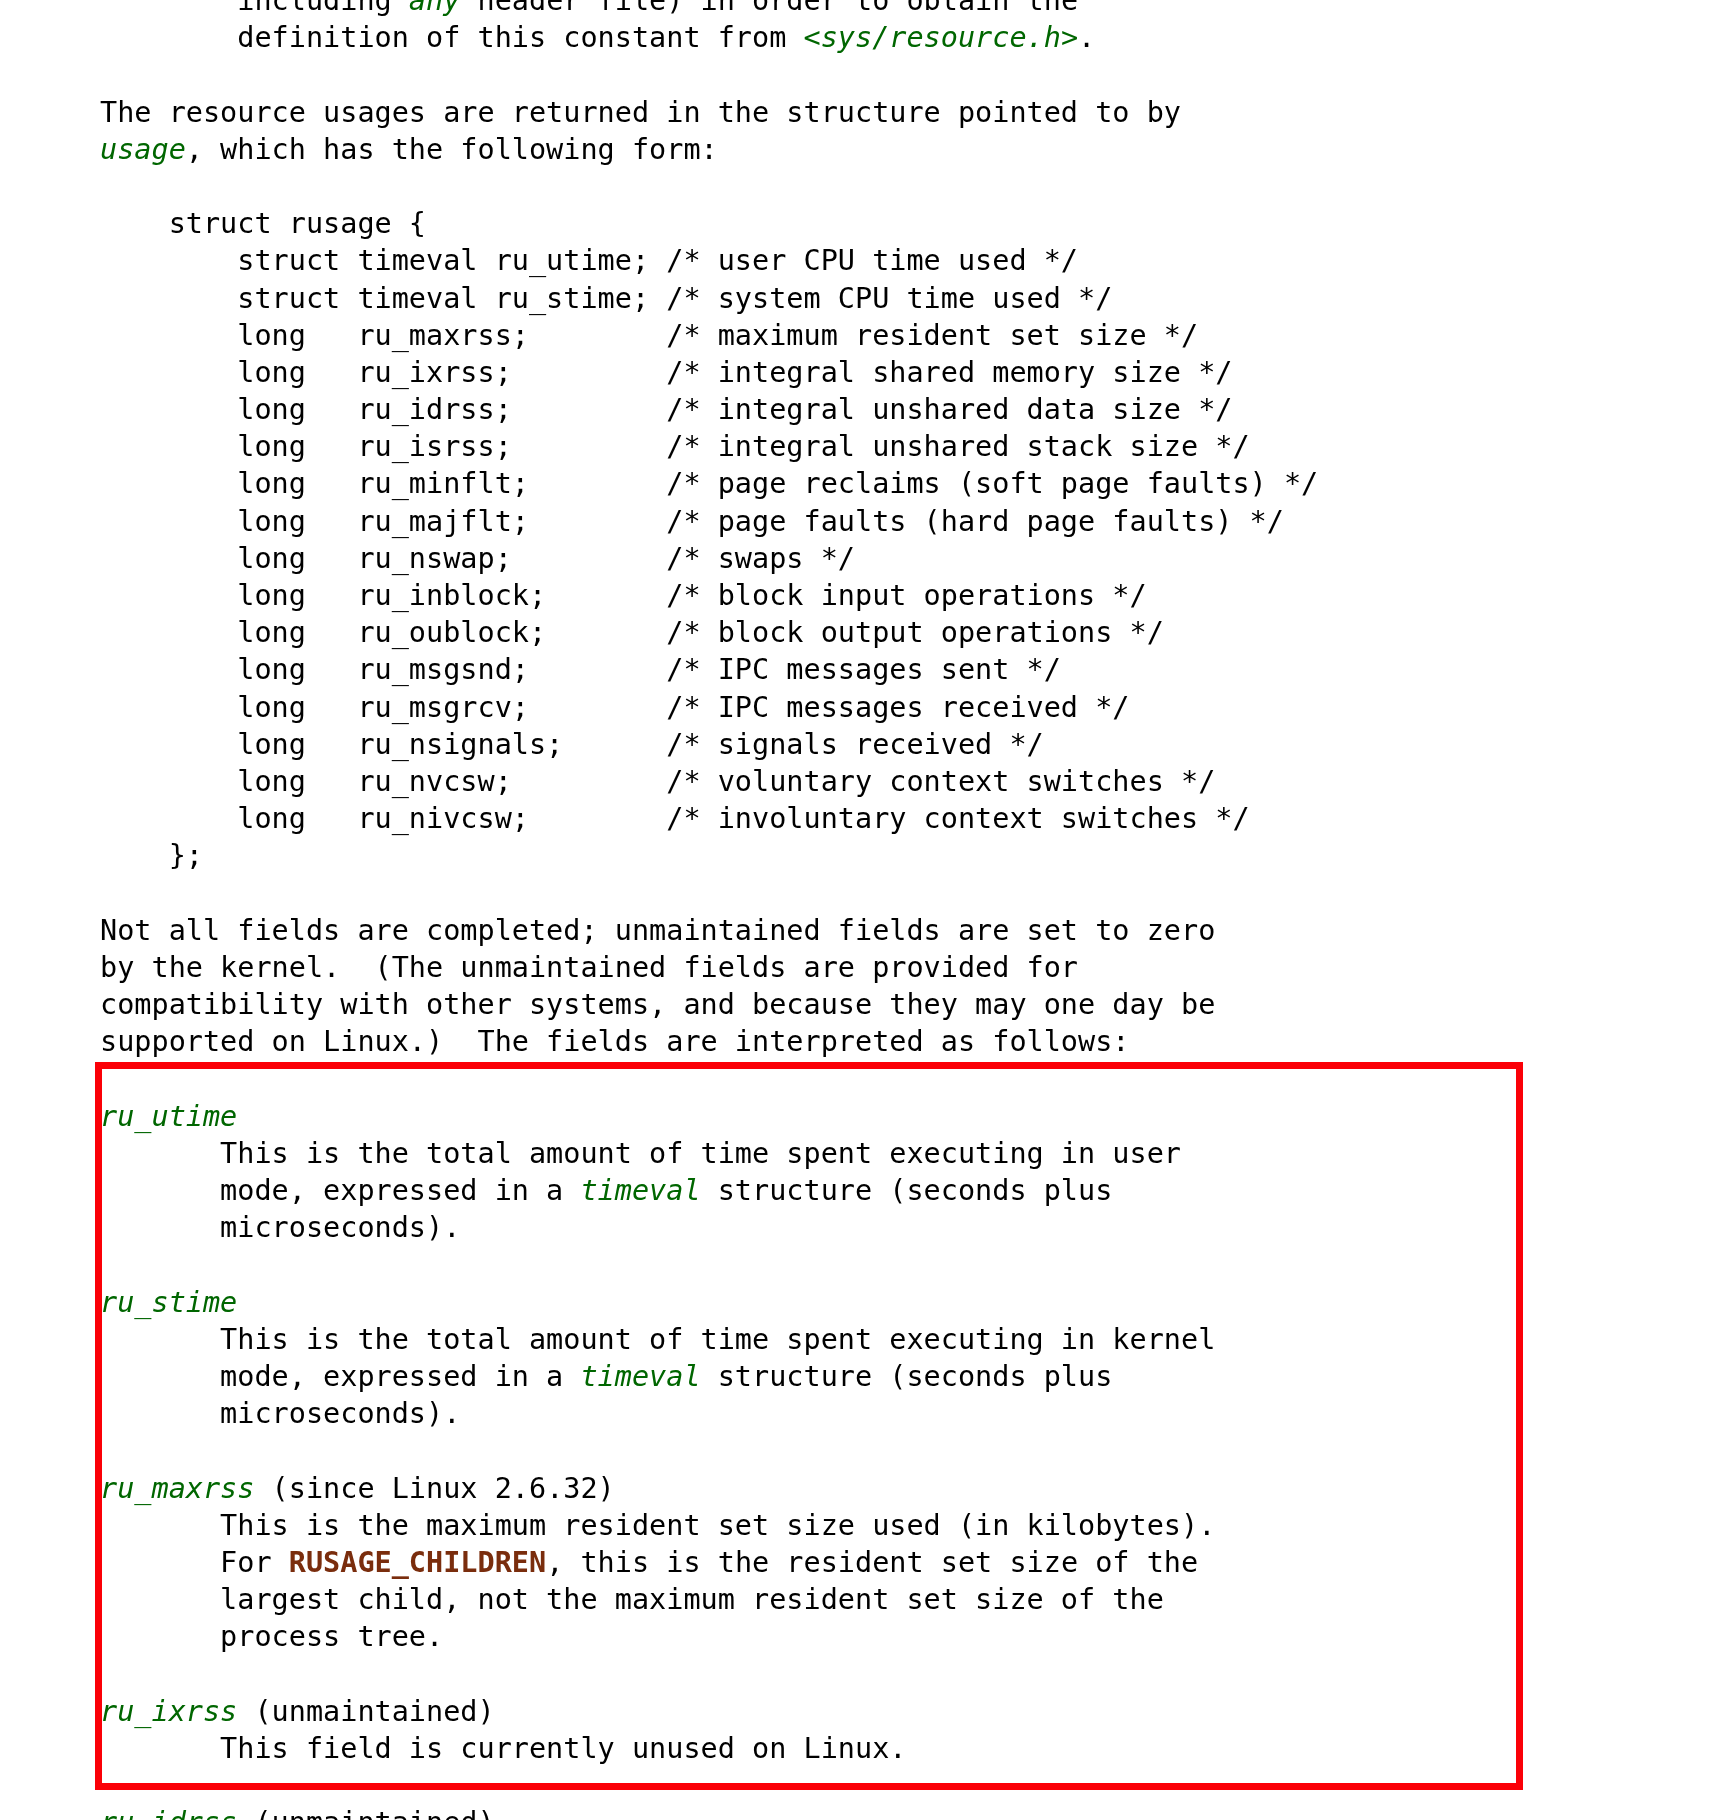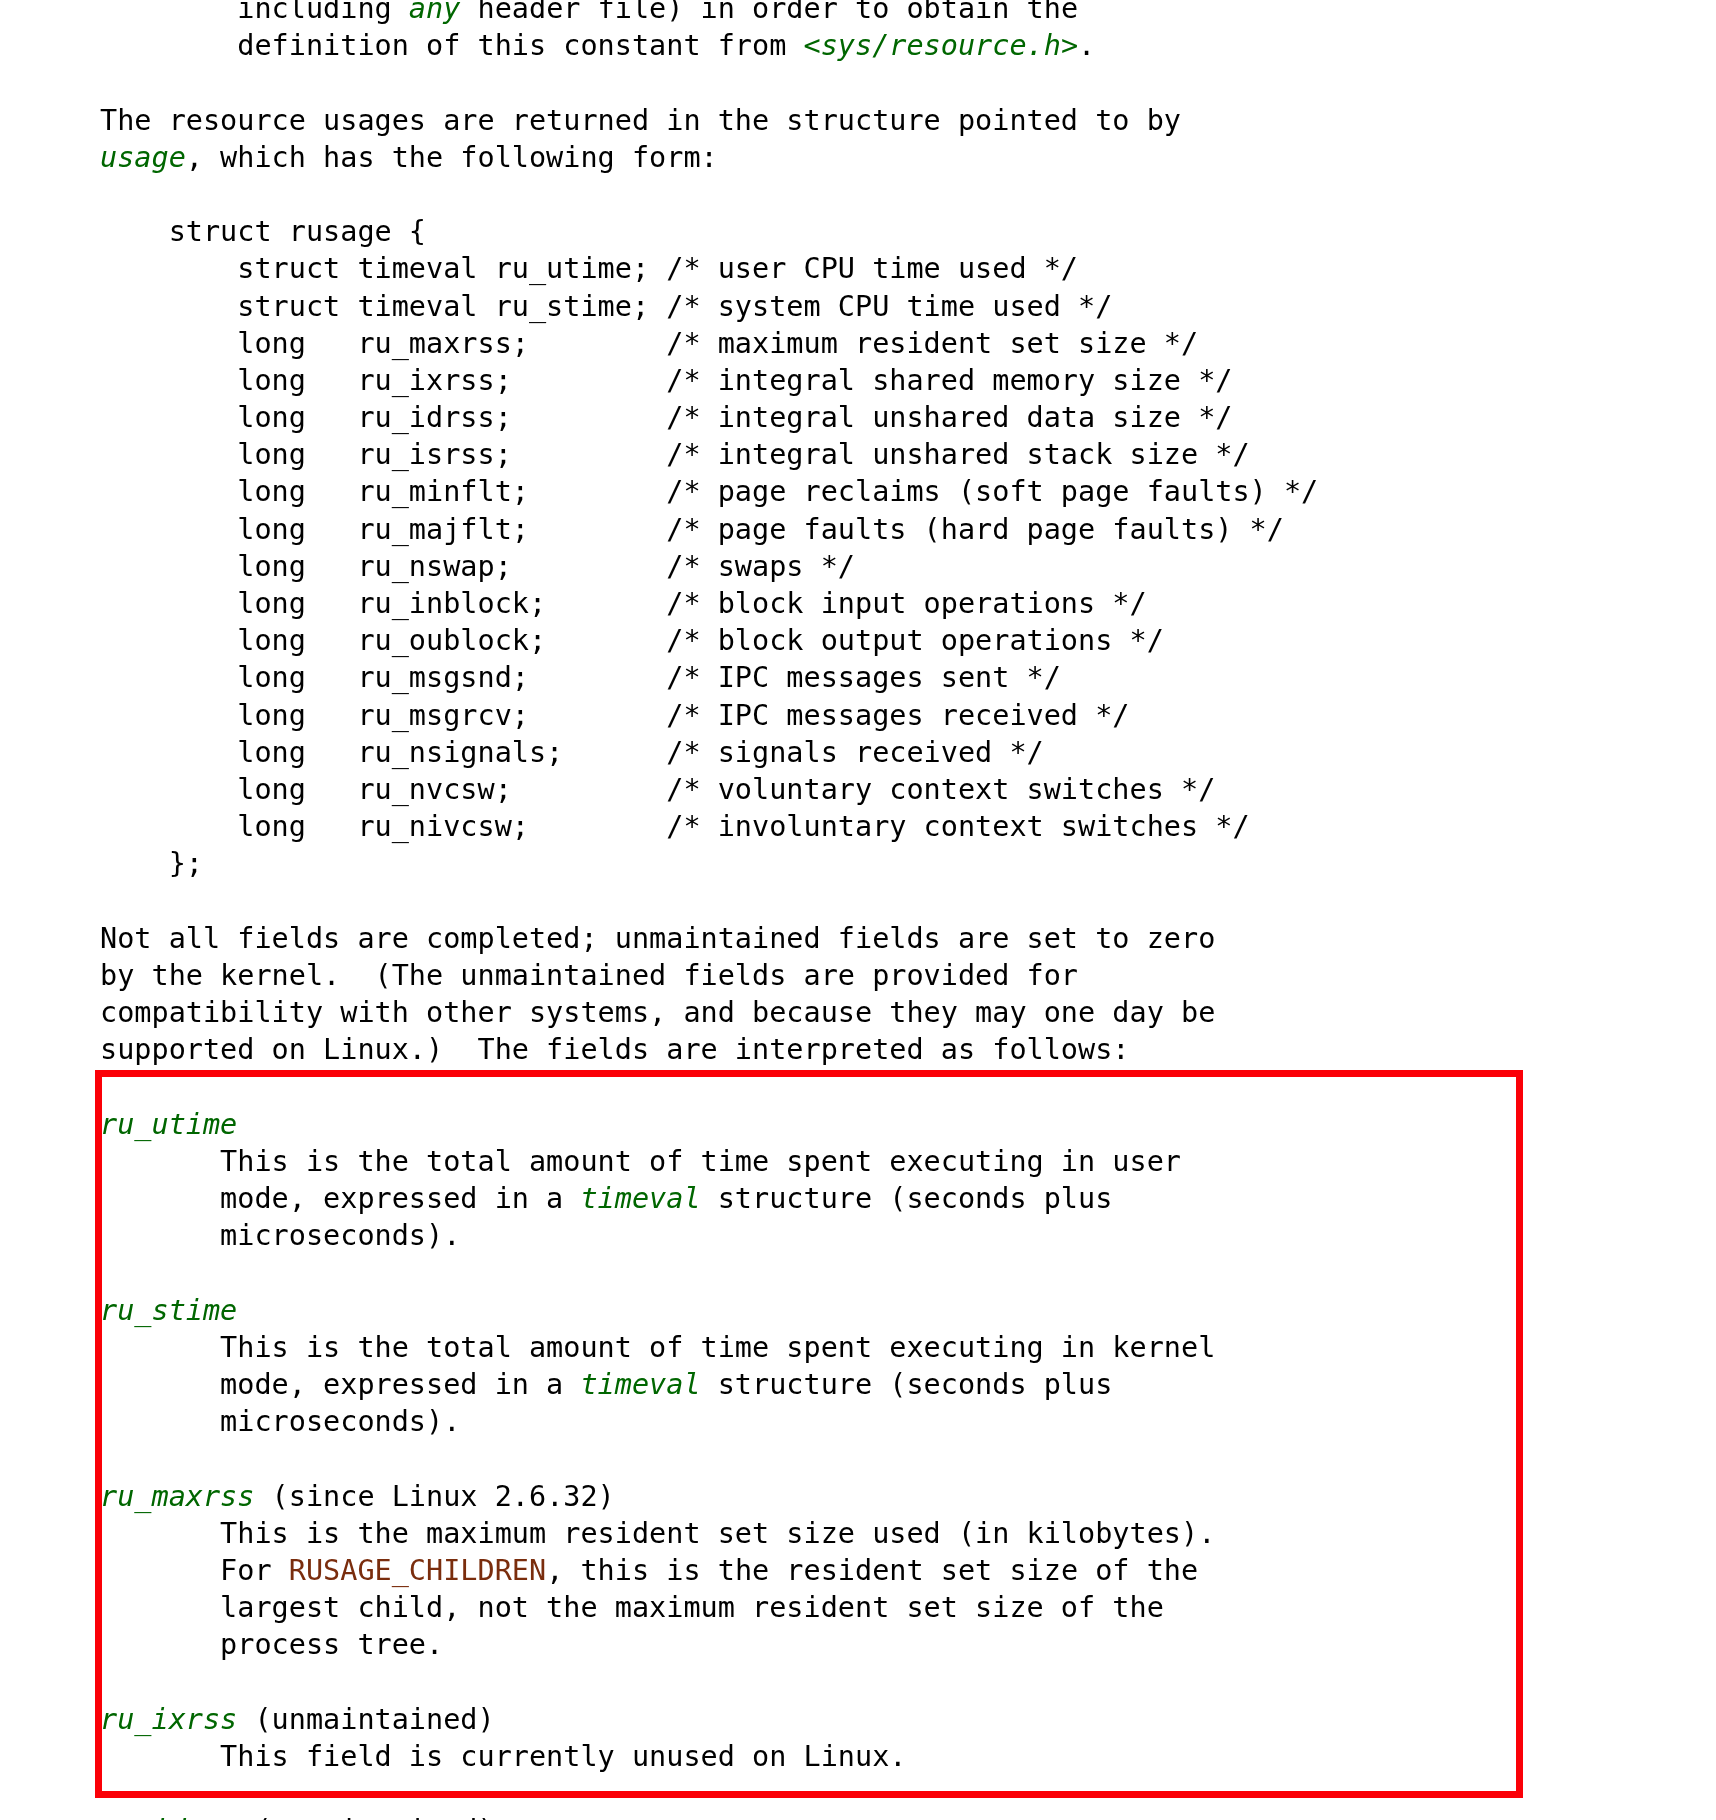--- a/index.html
+++ b/index.html
@@ -11,21 +11,21 @@
     width: 1716px;
     height: 1820px;
     position: relative;
     overflow: hidden;
     font-family: "DejaVu Sans Mono", "Liberation Mono", monospace;
   }
 
   #page {
     position: absolute;
     left: 0;
-    top: 8px;
+    top: 0;
     width: 1716px;
     height: 1488px;
   }
 
   
   .manpage {
     position: absolute;
     left: 100px;
     top: -18px;
     width: 1600px;
@@ -38,21 +38,21 @@
 
   .ln { display: block; height: 37.2px; white-space: pre; }
   .blank { display: block; height: 37.2px; }
 
   .ital-green {
     color: #006600;
     font-style: italic;
   }
   .bold-red {
     color: #7a2d0d;
-    font-weight: normal;
+    font-weight: bold;
   }
 
   
   .annotation-box {
     position: absolute;
     left: 95px;
     top: 1062px;
     width: 1428px;
     height: 728px;
     border: 7px solid #fb0007;

